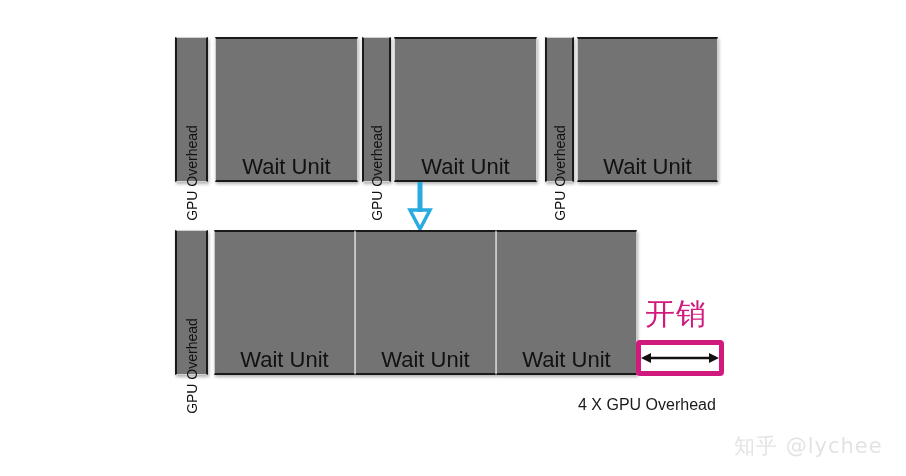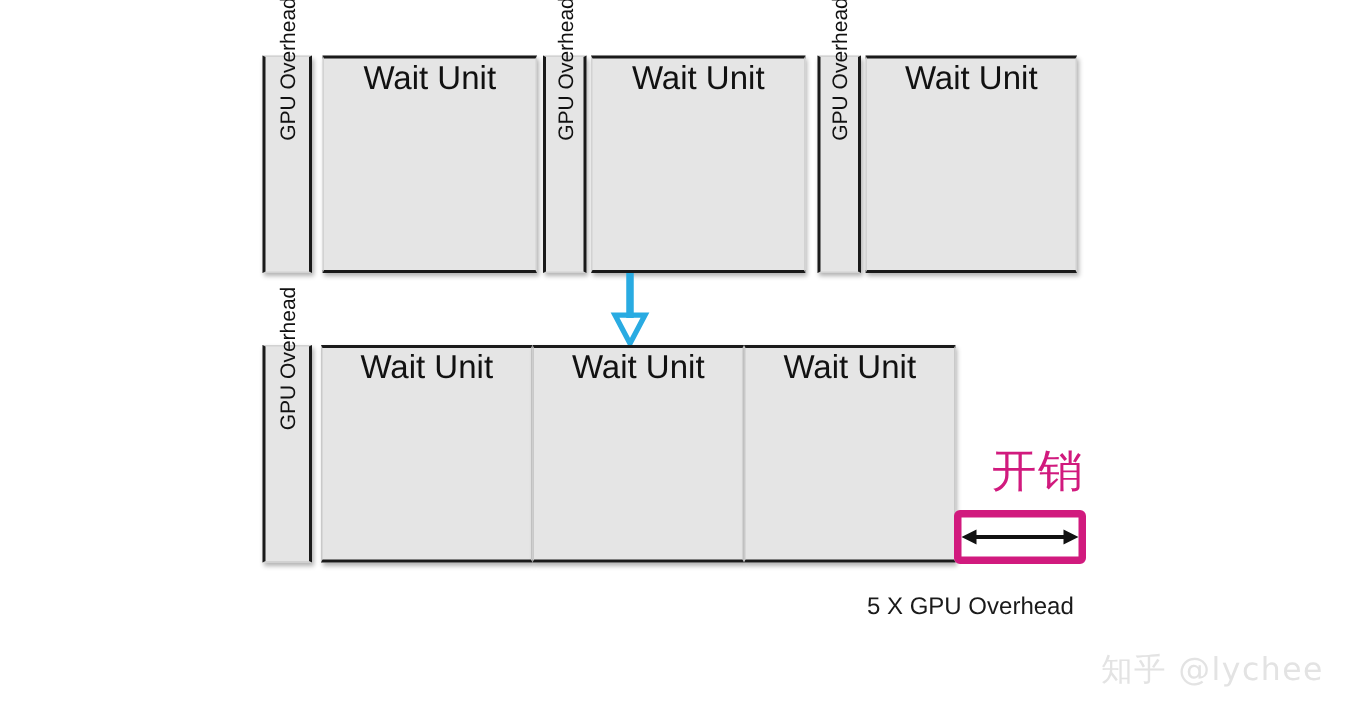--- a/index.html
+++ b/index.html
@@ -18,28 +18,28 @@
   #stage {
     position: absolute;
     left: 0; top: 0;
     width: 906px;
     height: 476px;
   }
 
   
   .unit-box {
     position: absolute;
-    background: #e5e5e5;
+    background: #737373;
     border: 1px solid #cfcfcf;
     border-top: 2px solid #1a1a1a;
     border-bottom: 2px solid #1a1a1a;
     box-sizing: border-box;
     box-shadow: 1px 2px 3px rgba(0,0,0,0.30);
     display: flex;
-    align-items: flex-start;
+    align-items: flex-end;
     justify-content: center;
   }
   .wait-box {
     border-left: 1px solid #d2d2d2;
     border-right: 1px solid #d2d2d2;
   }
   .overhead-box {
     border-left: 2px solid #1a1a1a;
     border-right: 2px solid #1a1a1a;
     border-top: 1px solid #d2d2d2;
@@ -94,21 +94,20 @@
   #overhead-cn-label {
     position: absolute;
     left: 645px;
     top: 294px;
     font-size: 30px;
     color: #d11a7e;
     font-family: "DejaVu Sans", "Liberation Sans", sans-serif;
     font-weight: 400;
     letter-spacing: 1px;
     white-space: nowrap;
-    margin-left: 16px;
   }
   #overhead-caption {
     position: absolute;
     left: 578px;
     top: 396px;
     font-size: 16px;
     color: #1a1a1a;
     white-space: nowrap;
   }
 
@@ -188,17 +187,17 @@
   <div id="overhead-cn-label">开销</div>
 
   <div id="overhead-marker">
     <svg width="78" height="26" viewBox="0 0 78 26">
       <line x1="6" y1="13" x2="72" y2="13" stroke="#111111" stroke-width="2.6"></line>
       <polygon points="0,13 10,8 10,18" fill="#111111"></polygon>
       <polygon points="78,13 68,8 68,18" fill="#111111"></polygon>
     </svg>
   </div>
 
-  <div id="overhead-caption">5 X GPU Overhead</div>
+  <div id="overhead-caption">4 X GPU Overhead</div>
 
   <div id="watermark">知乎 @lychee</div>
 
 </div>
 
 </body></html>

